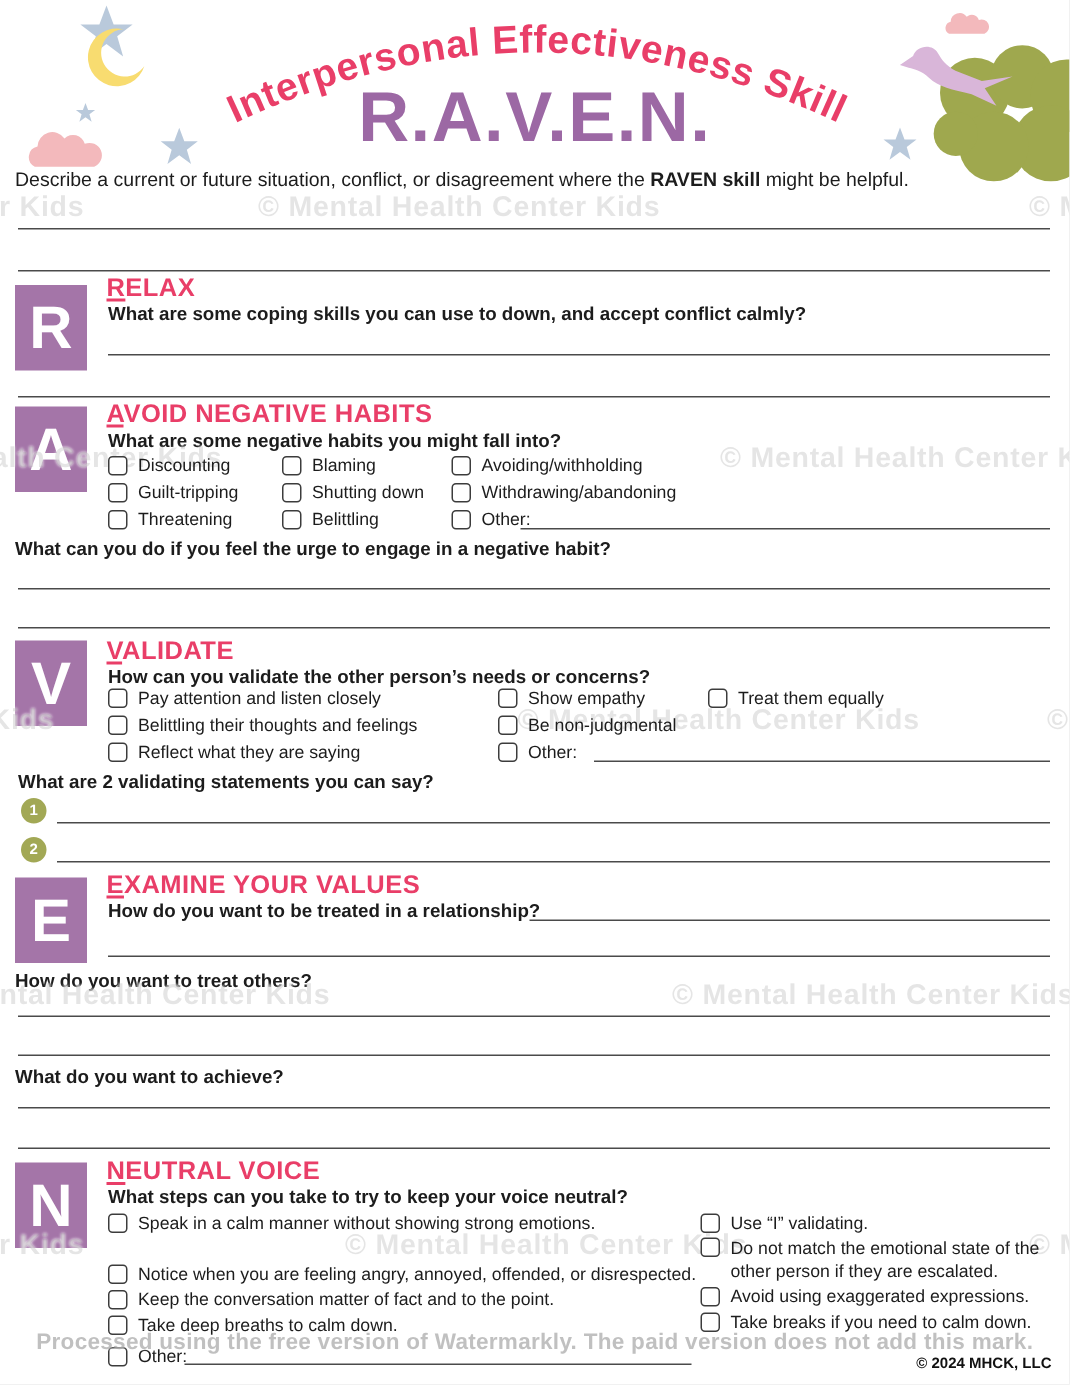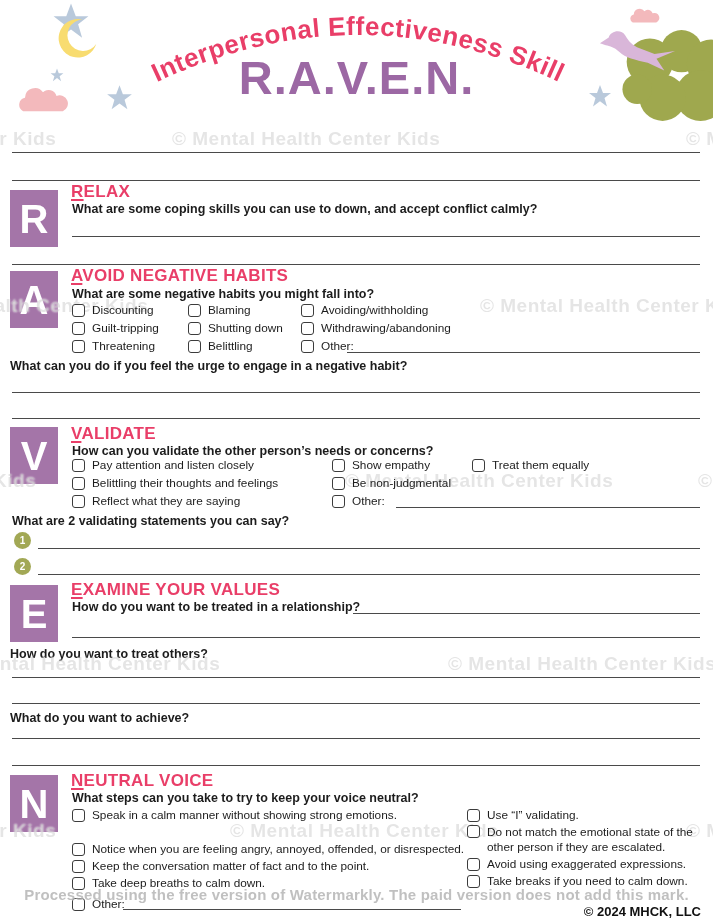--- a/index.html
+++ b/index.html
@@ -37,21 +37,21 @@
   .wm {
     position:absolute; font-size:19px; font-weight:700; white-space:nowrap;
     color:rgba(125,125,125,0.20); text-shadow:0 0 2px rgba(255,255,255,0.9);
     letter-spacing:.5px;
   }
   .wm-footer {
     position:absolute; left:0; width:713px; top:886px; text-align:center;
     font-size:15px; font-weight:700; color:rgba(140,140,140,0.55);
     text-shadow:0 0 2px rgba(255,255,255,0.95); letter-spacing:.2px; white-space:nowrap;
   }
-  .copyright { position:absolute; right:12px; top:904px; font-size:13px; font-weight:700; color:#111; }
+  .copyright { position:absolute; right:12px; top:904px; font-size:10px; font-weight:700; color:#111; }
   .fill-star  { fill:var(--star-blue,#b9c9db); }
   .fill-moon  { fill:var(--moon-yellow,#f8dc70); }
   .fill-cloud { fill:var(--cloud-pink,#f3b9bc); }
   .fill-bird  { fill:var(--bird-lavender,#d9b6d9); }
   .fill-bush  { fill:var(--bush-olive,#9fa84e); }
   .arc-text { font-family:"Liberation Sans","DejaVu Sans",sans-serif; font-weight:800; font-size:26px; fill:var(--pink,#e93e68); letter-spacing:.5px; }
 </style>
 </head>
 <body>
 
@@ -91,20 +91,21 @@
     </svg>
 
   <svg class="abs" style="left:88px;top:0" width="540" height="112" viewBox="0 0 540 112">
     <defs>
         <path id="arcpath" d="M 30,102 Q 270,-32 510,102" fill="none"></path>
       </defs>
     <text class="arc-text"><textPath href="#arcpath" startOffset="50%" text-anchor="middle">Interpersonal Effectiveness Skill</textPath></text>
   </svg>
   <div class="main-title">R.A.V.E.N.</div>
 
+  <div class="instr" style="left:10px;top:112px"><span>Describe a current or future situation, conflict, or disagreement where the </span><b>RAVEN skill</b><span> might be helpful.</span></div>
 
   <div class="wm" style="left:-212px;top:128px">© Mental Health Center Kids</div>
   <div class="wm" style="left:172px;top:128px">© Mental Health Center Kids</div>
   <div class="wm" style="left:686px;top:128px">© Mental Health Center Kids</div>
 
   <div class="wline" style="left:12px;width:688px;top:152px"></div>
   <div class="wline" style="left:12px;width:688px;top:180px"></div>
 
   <div class="letterbox" style="left:10px;top:190px">R</div>
   <div class="sec-title" style="left:71px;top:182px">RELAX</div>

